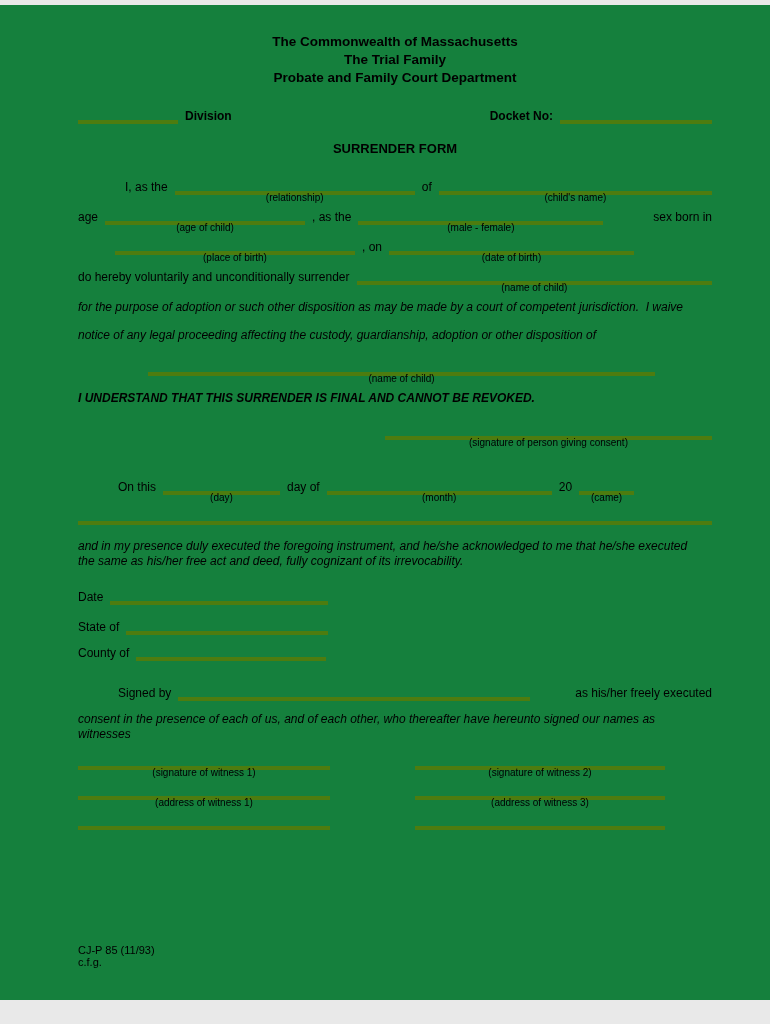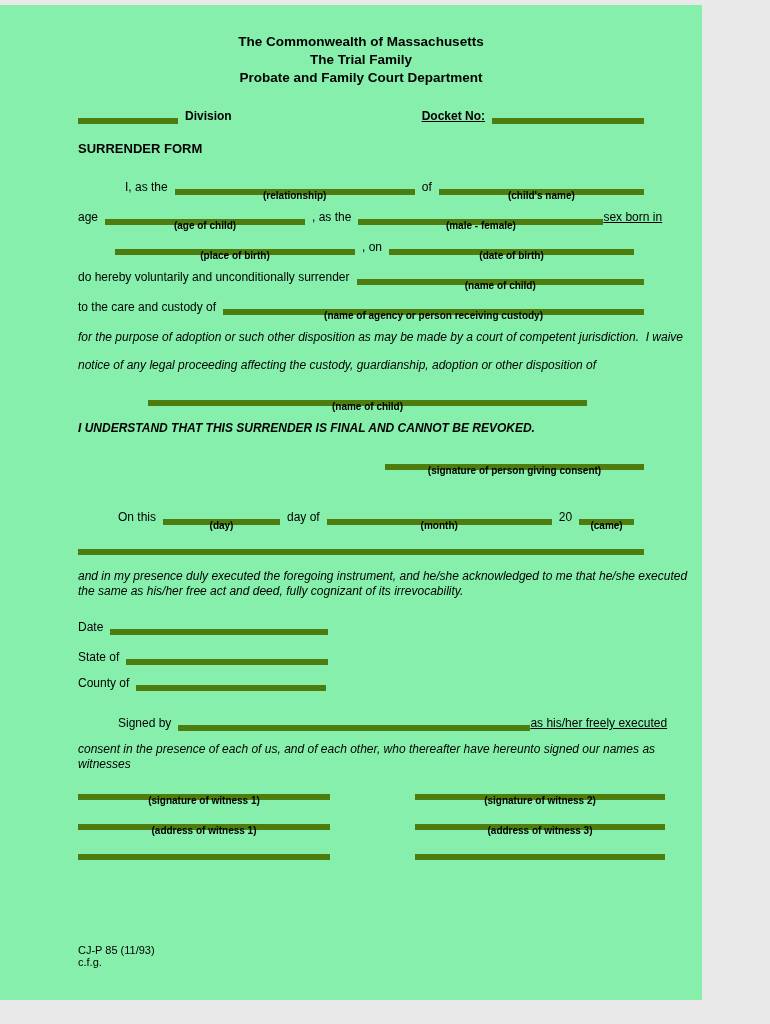--- a/index.html
+++ b/index.html
@@ -1,30 +1,30 @@
 <!DOCTYPE html>
 <html><head>
 <meta charset="utf-8">
 <style>
   * { margin:0; padding:0; box-sizing:border-box; }
   html, body { width:770px; }
   body { background:#e9e9e9; font-family:"Liberation Sans","DejaVu Sans",sans-serif; color:#000; }
-  .page { width:702px; height:995px; margin-top:5px; background:#86efac; padding:28px 58px 0 78px; position:relative; font-size:12px; }
+  .page { width:770px; height:995px; margin-top:5px; background:#15803d; padding:28px 58px 0 78px; position:relative; font-size:12px; }
   .header { text-align:center; font-weight:bold; font-size:13.5px; line-height:18px; }
-  .title { font-weight:bold; font-size:13px; line-height:15px; }
+  .title { text-align:center; font-weight:bold; font-size:13px; line-height:15px; }
   .b { font-weight:bold; }
   .row { display:flex; align-items:flex-end; }
   .row > * + * { margin-left:7px; }
   .txt { white-space:pre; line-height:15px; flex-shrink:0; }
   .line { white-space:pre; line-height:15px;font-style:italic; }
-  .blank { height:15px; border-bottom:6px solid #4d7c0f; position:relative; flex-shrink:0;font-weight:bold; }
+  .blank { height:15px; border-bottom:4px solid #4d7c0f; position:relative; flex-shrink:0; }
   .grow { flex:1 1 auto; }
   .caption { position:absolute; top:100%; left:0; width:100%; margin-top:1px; text-align:center; font-size:10px; line-height:12px; white-space:nowrap; }
   .has-cap { margin-bottom:15px; }
-  .mla { margin-left:auto !important;text-decoration:underline; }
+  .mla { margin-left:auto !important; }
   .footer { position:absolute; left:78px; right:58px; bottom:32px; display:flex; justify-content:space-between; font-size:11px;flex-direction:column; }
   .w55{width:55px}.w100{width:100px}.w117{width:117px}.w152{width:152px}.w190{width:190px}
   .w200{width:200px}.w202{width:202px}.w218{width:218px}.w225{width:225px}.w240{width:240px}
   .w245{width:245px}.w250{width:250px}.w252{width:252px}.w352{width:352px}
   .ml37{margin-left:37px !important}.ml40{margin-left:40px !important}.ml45{margin-left:45px !important}
   .ml47{margin-left:47px !important}.ml70{margin-left:70px !important}.ml85{margin-left:85px !important}
   .ml307{margin-left:307px !important}.mr57{margin-right:57px}
   .mt1{margin-top:1px}.mt3{margin-top:3px}.mt4{margin-top:4px}.mt8{margin-top:8px}
   .mt11{margin-top:11px}.mt13{margin-top:13px}.mt14{margin-top:14px}.mt17{margin-top:17px}
   .mt18{margin-top:18px}.mt19{margin-top:19px}.mt21{margin-top:21px}.mt22{margin-top:22px}
@@ -83,26 +83,20 @@
       </span>
   </div>
 
   <div class="row has-cap mt4">
     <span class="txt">do hereby voluntarily and unconditionally surrender</span>
     <span class="blank grow">
         <span class="caption">(name of child)</span>
       </span>
   </div>
 
-  <div class="row has-cap mt4">
-    <span class="txt">to the care and custody of</span>
-    <span class="blank grow">
-        <span class="caption">(name of agency or person receiving custody)</span>
-      </span>
-  </div>
 
   <div class="line">for the purpose of adoption or such other disposition as may be made by a court of competent jurisdiction.  I waive</div>
   <div class="line mt13">notice of any legal proceeding affecting the custody, guardianship, adoption or other disposition of</div>
 
   <div class="row has-cap mt18">
     <span class="blank grow ml70 mr57">
         <span class="caption">(name of child)</span>
       </span>
   </div>
 

